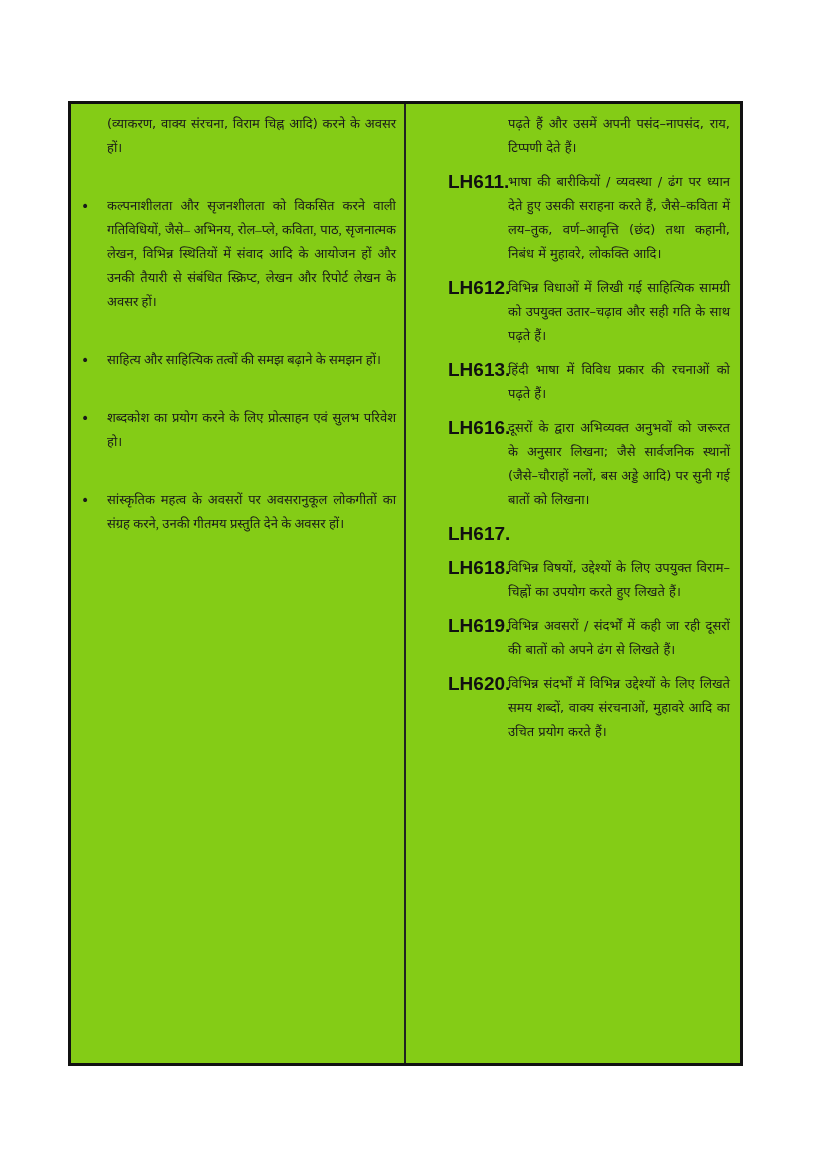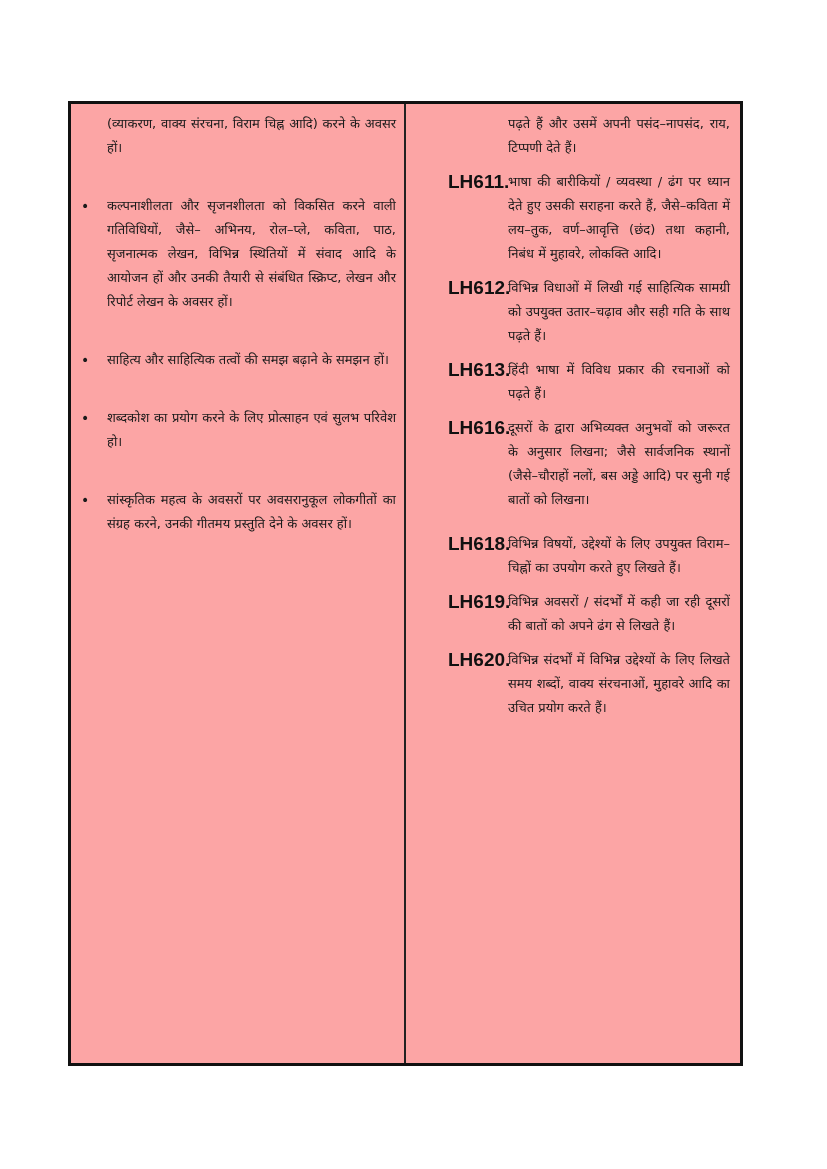--- a/index.html
+++ b/index.html
@@ -13,21 +13,21 @@
       overflow: hidden;
     }
     .page-table {
       position: absolute;
       left: 68px;
       top: 101px;
       width: 675px;
       height: 965px;
       box-sizing: border-box;
       border: 3px solid #111111;
-      background: #fca5a5;
+      background: #84cc16;
       display: flex;
     }
     .col-left {
       width: 335px;
       box-sizing: border-box;
       border-right: 2px solid #222222;
       padding: 8px 8px 0 10px;
     }
     .col-right {
       flex: 1;
@@ -47,21 +47,21 @@
     .bullet-item {
       display: flex;
       margin-bottom: 34px;
     }
     .bullet-dot {
       width: 26px;
       flex: 0 0 26px;
       font-size: 14px;
       line-height: 24px;
     }
-    .bullet-text { flex: 1; }
+    .bullet-text { flex: 1; font-family: Liberation Serif, serif; }
     .cont-right {
       padding-left: 60px;
       margin-bottom: 10px;
     }
     .lh-item {
       display: flex;
       margin-bottom: 10px;
     }
     .lh-code {
       width: 60px;
@@ -112,20 +112,21 @@
     </div>
     <div class="lh-item">
       <span class="lh-code">LH613.</span>
       <span class="txt lh-text">हिंदी भाषा में विविध प्रकार की रचनाओं को पढ़ते हैं।</span>
     </div>
     <div class="lh-item">
       <span class="lh-code">LH616.</span>
       <span class="txt lh-text">दूसरों के द्वारा अभिव्यक्त अनुभवों को जरूरत के अनुसार लिखना; जैसे सार्वजनिक स्थानों (जैसे–चौराहों नलों, बस अड्डे आदि) पर सुनी गई बातों को लिखना।</span>
     </div>
     <div class="lh-item">
+      <span class="lh-code">LH617.</span>
     </div>
     <div class="lh-item">
       <span class="lh-code">LH618.</span>
       <span class="txt lh-text">विभिन्न विषयों, उद्देश्यों के लिए उपयुक्त विराम–चिह्नों का उपयोग करते हुए लिखते हैं।</span>
     </div>
     <div class="lh-item">
       <span class="lh-code">LH619.</span>
       <span class="txt lh-text">विभिन्न अवसरों / संदर्भों में कही जा रही दूसरों की बातों को अपने ढंग से लिखते हैं।</span>
     </div>
     <div class="lh-item">

